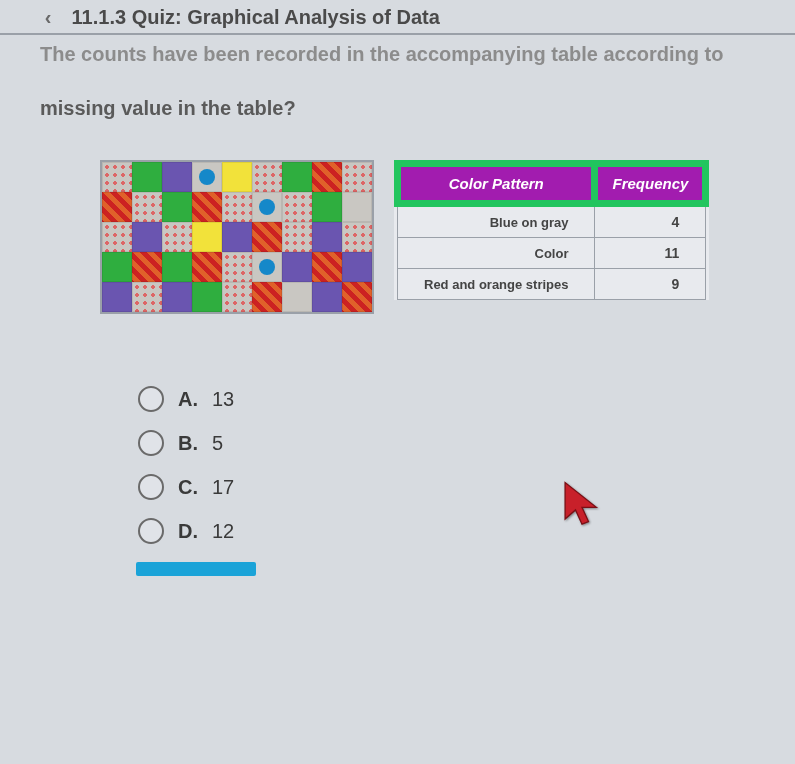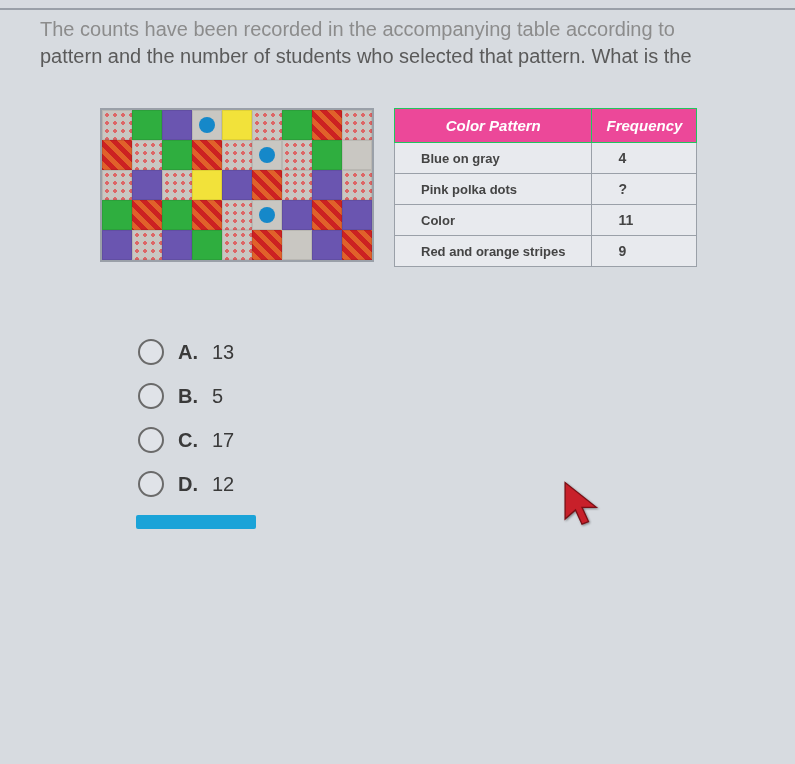--- a/index.html
+++ b/index.html
@@ -1,58 +1,65 @@
 <!DOCTYPE html>
 <html><head>
 <meta charset="utf-8">
 <style>
   html,body{margin:0;padding:0;width:795px;height:764px;font-family:Arial,Helvetica,sans-serif;background:#d7dbe0;color:#3a3a3a;overflow:hidden}
   body{filter:blur(.4px)}
   .page{padding:6px 18px 0 40px}
   .crumb{font-weight:700;font-size:20px;color:#4a4a4a;margin-bottom:4px}
   .crumb .ico{display:inline-block;width:16px;text-align:center;margin-right:10px;color:#6a6a6a}
   .hr{height:2px;background:#9aa0a8;margin:2px -18px 6px -40px}
-  .q{font-size:20px;line-height:1.35;font-weight:400;color:#5a5a5a}
+  .q{font-size:20px;line-height:1.35;font-weight:700;color:#5a5a5a}
   .q .faded{color:#8c8c8c}
   .midrow{display:flex;gap:20px;margin:38px 0 0 60px;align-items:flex-start}
   
   .grid{display:grid;grid-template-columns:repeat(9,30px);grid-auto-rows:30px;gap:0;border:2px solid #9aa0a8}
   .cell{width:30px;height:30px;box-sizing:border-box;border:1px solid rgba(0,0,0,.08)}
   .gray{background:#c9c7c2}
   .blue-on-gray{background:#c9c7c2;position:relative}
   .blue-on-gray::after{content:"";position:absolute;inset:6px;border-radius:50%;background:#1588c9}
   .green{background:#2fae3f}
   .purple{background:#6a55b0}
   .yellow{background:#f2e23a}
   .pink{background:#c9c7c2;background-image:radial-gradient(#d66 2px,transparent 2px);background-size:8px 8px}
   .stripes{background:repeating-linear-gradient(45deg,#e0612a 0 5px,#c22 5px 10px)}
   
   table.freq{border-collapse:collapse;font-size:15px;background:#e8eaee}
-  table.freq th{background:#ec4899;color:#fff;font-style:italic;font-weight:700;padding:8px 14px;border:1px solid #22c55e}
-  table.freq td{border:1px solid #9aa0a8;padding:7px 26px;text-align:left;color:#444;font-weight:700;font-size:14px}
+  table.freq th{background:#a21caf;color:#fff;font-style:italic;font-weight:700;padding:8px 14px;border:7px solid #22c55e}
+  table.freq td{border:1px solid #9aa0a8;padding:7px 26px;text-align:right;color:#444;font-weight:700;font-size:14px}
   table.freq td.lab{font-weight:700;font-size:13px}
   
   .cursor{position:absolute;left:560px;top:480px}
   .cursor svg{width:44px;height:52px;filter:drop-shadow(1px 1px 1px rgba(0,0,0,.4))}
   
   .answers{margin:72px 0 0 98px}
   .opt{display:flex;align-items:center;gap:14px;margin:18px 0;font-size:20px;color:#3a3a3a;font-weight:500}
   .radio{width:22px;height:22px;border:2px solid #6a6a6a;border-radius:50%;background:#e0e3e8;flex:none}
   .btnbar{margin:18px 0 0 96px}
   .btn{display:inline-block;background:#1aa3d8;width:120px;height:14px;border-radius:2px}
 </style>
 </head>
 <body>
 
 <div class="page">
+  <div class="crumb">
+    <span class="ico">‹</span>
+    <span>11.1.3</span>
+    <span>Quiz:</span>
+    <span>Graphical Analysis of Data</span>
+  </div>
   <div class="hr"></div>
 
   <div class="q">
     <span class="faded">The counts have been recorded in the accompanying table according to</span><br>
-    <span>pattern and the number of students who selected that pattern. What is the</span><br>
+    <br>
+    <span>missing value in the table?</span>
   </div>
 
   <div class="midrow">
     <div class="grid" id="grid">
         <div class="cell pink"></div>
         <div class="cell green"></div>
         <div class="cell purple"></div>
         <div class="cell blue-on-gray"></div>
         <div class="cell yellow"></div>
         <div class="cell pink"></div>
@@ -103,24 +110,20 @@
           <th>Color Pattern</th>
           <th>Frequency</th>
         </tr>
       </thead>
       <tbody>
         <tr>
             <td class="lab">Blue on gray</td>
             <td>4</td>
           </tr>
         <tr>
-            <td class="lab">Pink polka dots</td>
-            <td>?</td>
-          </tr>
-        <tr>
             <td class="lab">Color</td>
             <td>11</td>
           </tr>
         <tr>
             <td class="lab">Red and orange stripes</td>
             <td>9</td>
           </tr>
       </tbody>
     </table>
   </div>

